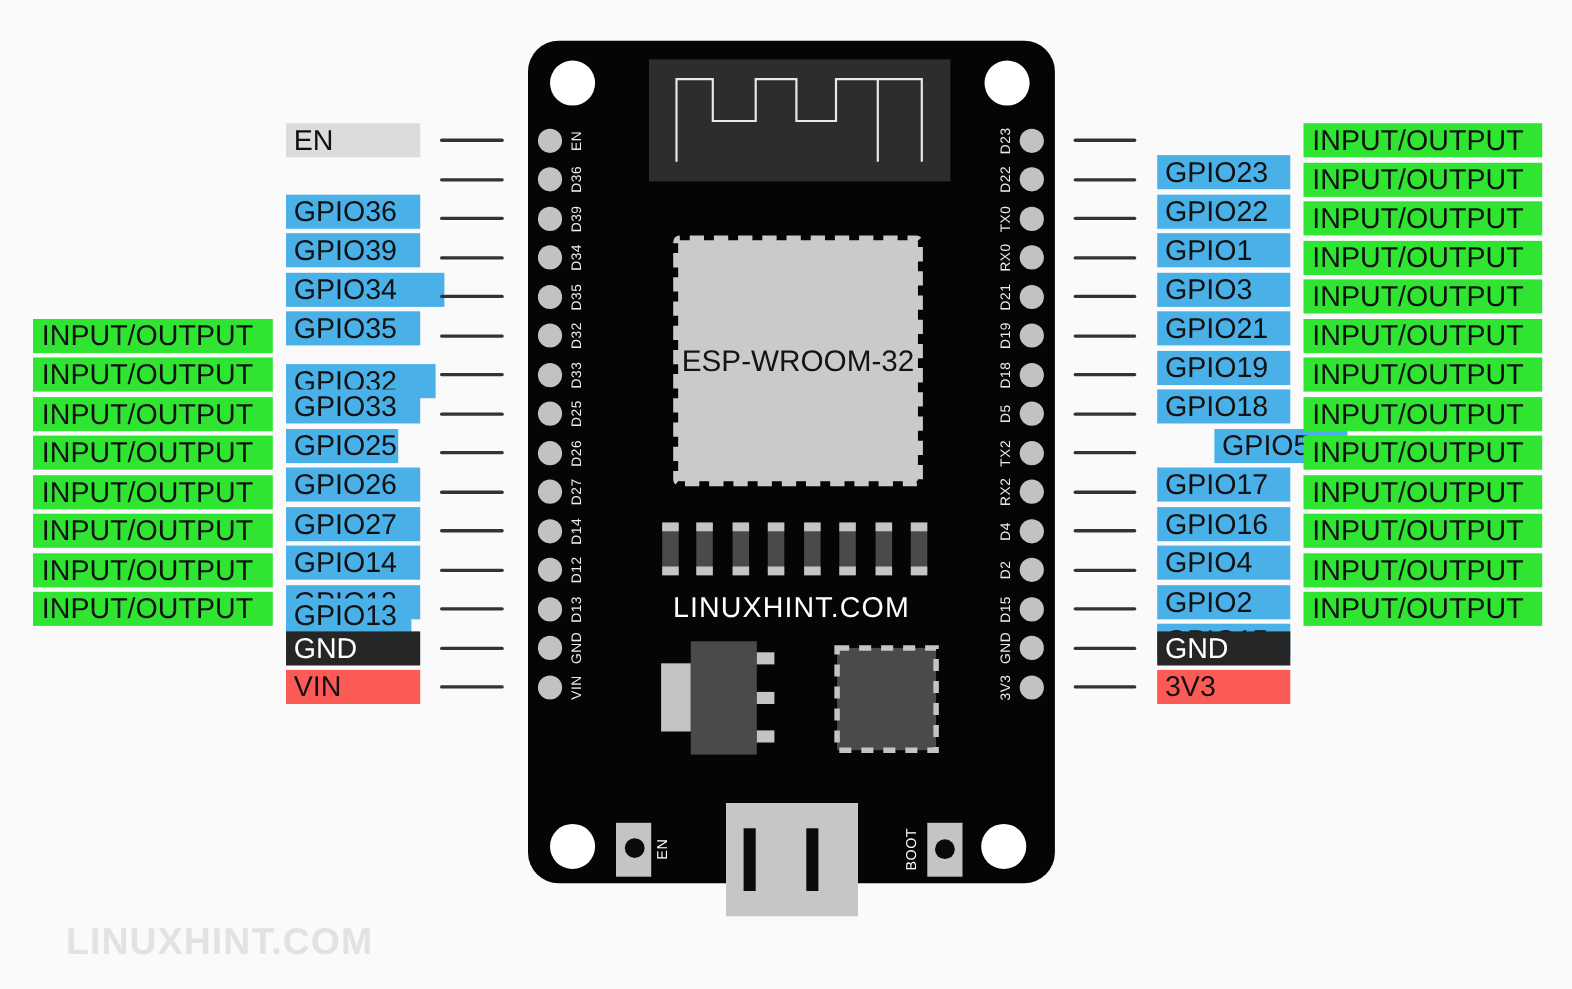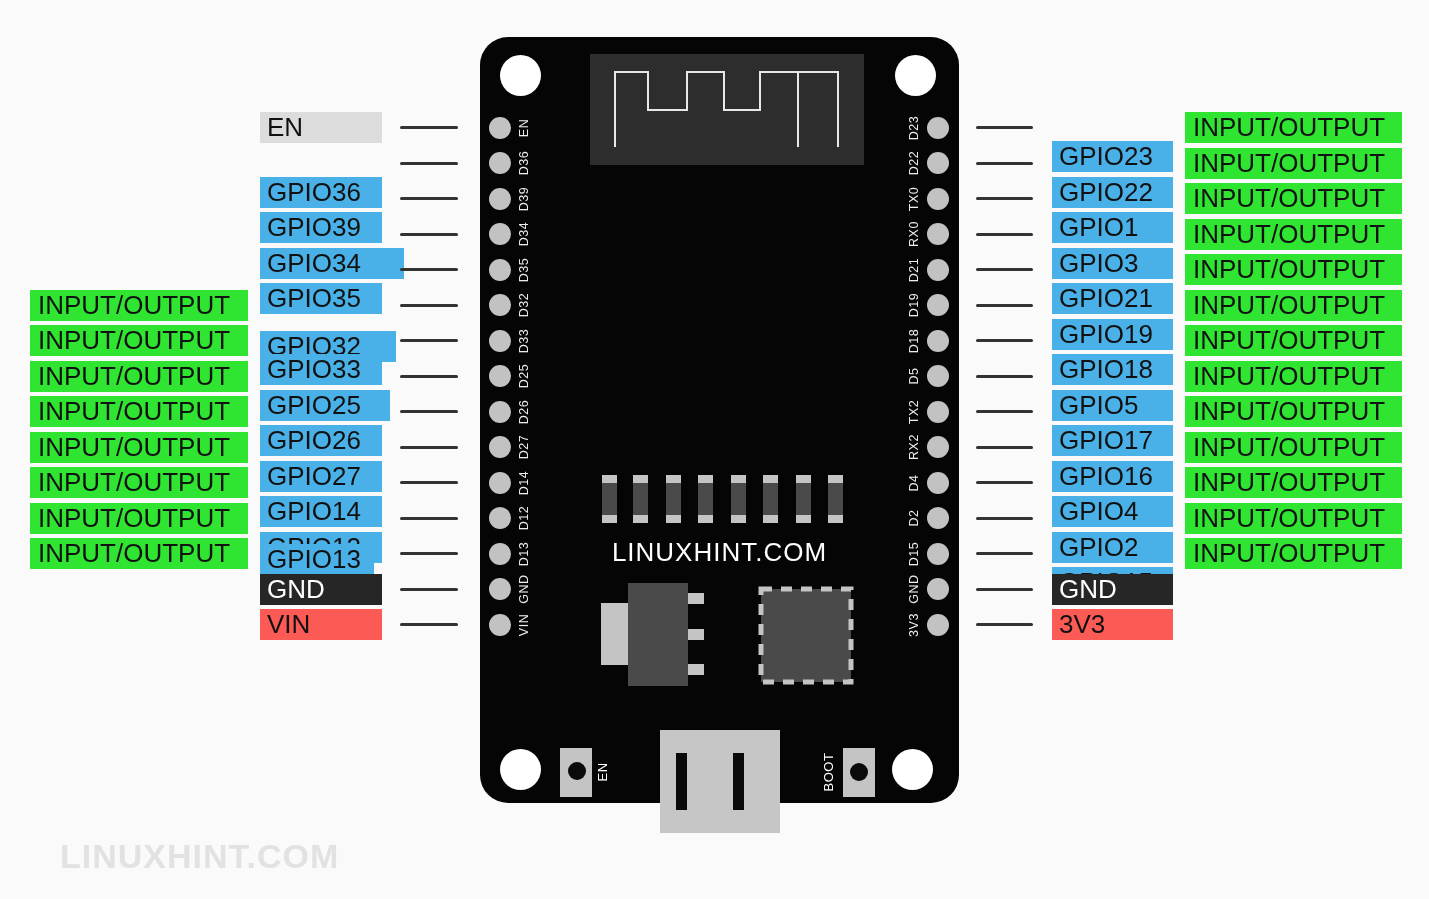--- a/index.html
+++ b/index.html
@@ -61,21 +61,21 @@
       <div class="wire" style="left:400px;top:232.5px;width:58px"></div>
       <div class="lbl name gpio" style="left:260px;top:254px;width:122px">GPIO35</div>
       <div class="wire" style="left:400px;top:268px;width:58px"></div>
       <div class="lbl io" style="left:30px;top:289.5px;width:218px">INPUT/OUTPUT</div>
       <div class="lbl name gpio" style="left:260px;top:302px;width:136px">GPIO32</div>
       <div class="wire" style="left:400px;top:303.5px;width:58px"></div>
       <div class="lbl io" style="left:30px;top:325px;width:218px">INPUT/OUTPUT</div>
       <div class="lbl name gpio" style="left:260px;top:325px;width:122px">GPIO33</div>
       <div class="wire" style="left:400px;top:339px;width:58px"></div>
       <div class="lbl io" style="left:30px;top:360.5px;width:218px">INPUT/OUTPUT</div>
-      <div class="lbl name gpio" style="left:260px;top:360.5px;width:130px">GPIO25</div>
+      <div class="lbl name gpio" style="left:260px;top:360.5px;width:102px">GPIO25</div>
       <div class="wire" style="left:400px;top:374.5px;width:58px"></div>
       <div class="lbl io" style="left:30px;top:396px;width:218px">INPUT/OUTPUT</div>
       <div class="lbl name gpio" style="left:260px;top:396px;width:122px">GPIO26</div>
       <div class="wire" style="left:400px;top:410px;width:58px"></div>
       <div class="lbl io" style="left:30px;top:431.5px;width:218px">INPUT/OUTPUT</div>
       <div class="lbl name gpio" style="left:260px;top:431.5px;width:122px">GPIO27</div>
       <div class="wire" style="left:400px;top:445.5px;width:58px"></div>
       <div class="lbl io" style="left:30px;top:467px;width:218px">INPUT/OUTPUT</div>
       <div class="lbl name gpio" style="left:260px;top:467px;width:122px">GPIO14</div>
       <div class="wire" style="left:400px;top:481px;width:58px"></div>
@@ -104,21 +104,21 @@
       <div class="wire" style="left:976px;top:268px;width:57px"></div>
       <div class="lbl name gpio" style="left:1052px;top:254px;width:121px">GPIO21</div>
       <div class="lbl io" style="left:1185px;top:254px;width:217px">INPUT/OUTPUT</div>
       <div class="wire" style="left:976px;top:303.5px;width:57px"></div>
       <div class="lbl name gpio" style="left:1052px;top:289.5px;width:121px">GPIO19</div>
       <div class="lbl io" style="left:1185px;top:289.5px;width:217px">INPUT/OUTPUT</div>
       <div class="wire" style="left:976px;top:339px;width:57px"></div>
       <div class="lbl name gpio" style="left:1052px;top:325px;width:121px">GPIO18</div>
       <div class="lbl io" style="left:1185px;top:325px;width:217px">INPUT/OUTPUT</div>
       <div class="wire" style="left:976px;top:374.5px;width:57px"></div>
-      <div class="lbl name gpio" style="left:1052px;top:360.5px;width:121px">GPIO5</div>
+      <div class="lbl name gpio" style="left:1104px;top:360.5px;width:121px">GPIO5</div>
       <div class="lbl io" style="left:1185px;top:360.5px;width:217px">INPUT/OUTPUT</div>
       <div class="wire" style="left:976px;top:410px;width:57px"></div>
       <div class="lbl name gpio" style="left:1052px;top:396px;width:121px">GPIO17</div>
       <div class="lbl io" style="left:1185px;top:396px;width:217px">INPUT/OUTPUT</div>
       <div class="wire" style="left:976px;top:445.5px;width:57px"></div>
       <div class="lbl name gpio" style="left:1052px;top:431.5px;width:121px">GPIO16</div>
       <div class="lbl io" style="left:1185px;top:431.5px;width:217px">INPUT/OUTPUT</div>
       <div class="wire" style="left:976px;top:481px;width:57px"></div>
       <div class="lbl name gpio" style="left:1052px;top:467px;width:121px">GPIO4</div>
       <div class="lbl io" style="left:1185px;top:467px;width:217px">INPUT/OUTPUT</div>
@@ -202,20 +202,26 @@
         <div class="pin" style="left:447px;top:470px"></div>
         <div class="silk" style="left:434px;top:481px">D2</div>
         <div class="pin" style="left:447px;top:505.5px"></div>
         <div class="silk" style="left:434px;top:516.5px">D15</div>
         <div class="pin" style="left:447px;top:541px"></div>
         <div class="silk" style="left:434px;top:552px">GND</div>
         <div class="pin" style="left:447px;top:576.5px"></div>
         <div class="silk" style="left:434px;top:587.5px">3V3</div>
       </div>
 
+    <div class="chip">
+      <svg width="233" height="234">
+        <rect x="3" y="3" width="227" height="228" rx="6" fill="var(--chip-gray)" stroke="var(--board-black)" stroke-width="9" stroke-dasharray="9 13"></rect>
+      </svg>
+      <div class="chip-label">ESP-WROOM-32</div>
+    </div>
 
     <div id="caps">
         <div class="cap" style="left:122px"></div>
         <div class="cap" style="left:153px"></div>
         <div class="cap" style="left:186px"></div>
         <div class="cap" style="left:218px"></div>
         <div class="cap" style="left:251px"></div>
         <div class="cap" style="left:283px"></div>
         <div class="cap" style="left:316px"></div>
         <div class="cap" style="left:348px"></div>

